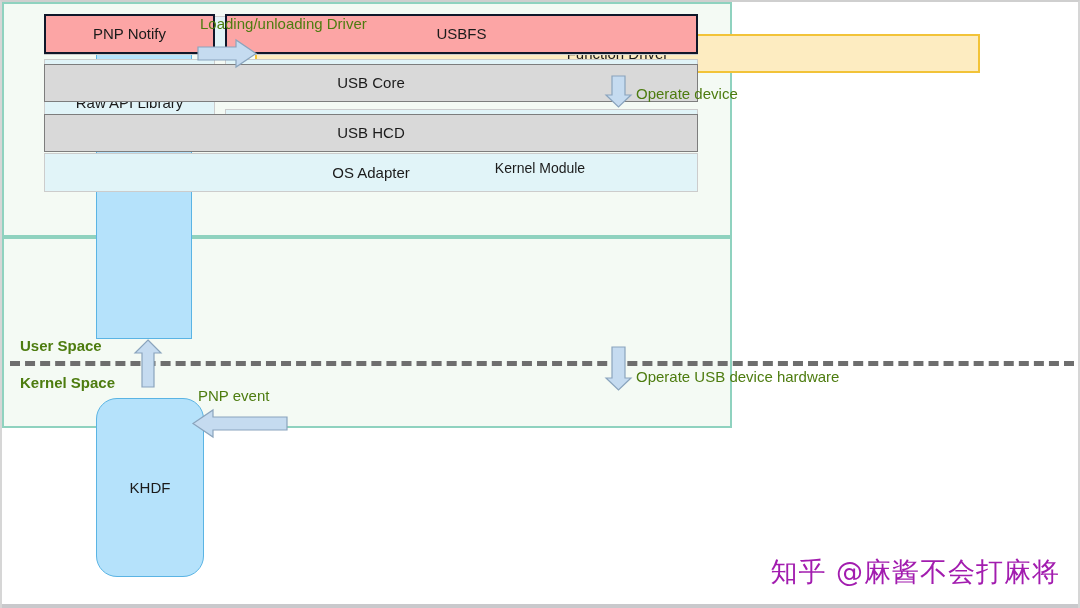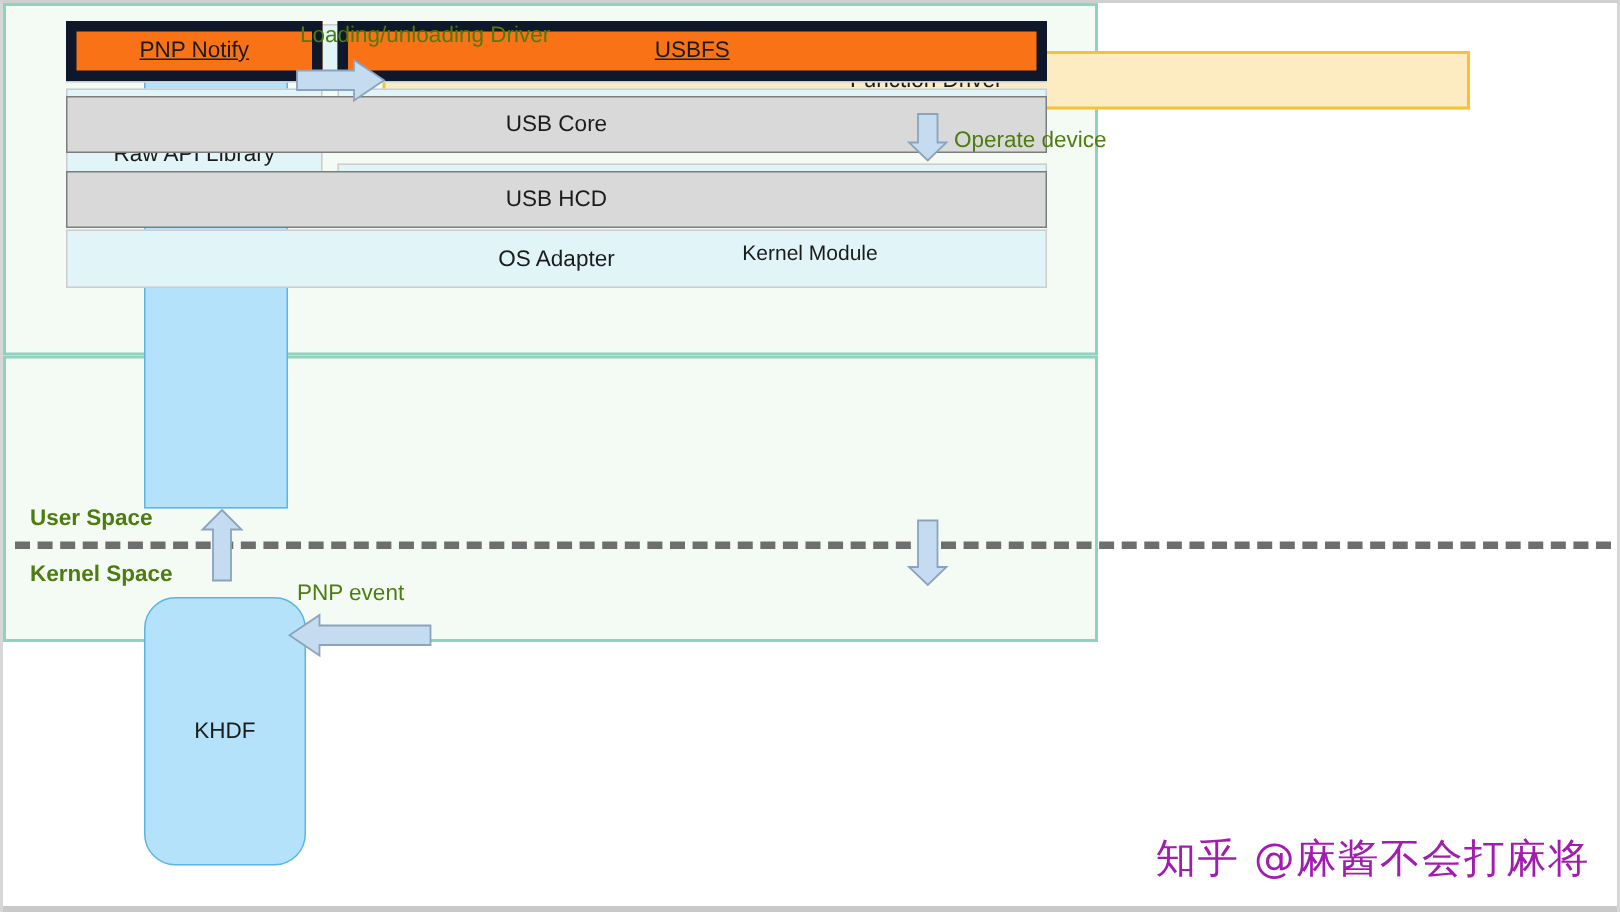--- a/index.html
+++ b/index.html
@@ -71,23 +71,22 @@
   }
 
   
   .ddk-item {
     background: #e1f4f8;
     border: 1px solid #cccccc;
   }
 
   
   .k-blue {
-    background: #f97316;
-    border: 7px solid #0f172a;
-    text-decoration: underline;
+    background: #fca5a5;
+    border: 2px solid #0f172a;
   }
   
   .k-grey {
     background: #d9d9d9;
     border: 1px solid #7d7d7d;
   }
 
   
   .label {
     position: absolute;
@@ -207,20 +206,21 @@
   <div class="label" style="left:198px; top:13px;">Loading/unloading Driver</div>
 
   <svg class="arrow-svg" style="left:604px; top:74px;" width="26" height="32">
     <polygon class="arrow-shape" points="6,0 19,0 19,19 25,19 12.5,31 0,19 6,19"></polygon>
   </svg>
   <div class="label" style="left:634px; top:83px;">Operate device</div>
 
   <svg class="arrow-svg" style="left:604px; top:345px;" width="26" height="44">
     <polygon class="arrow-shape" points="6,0 19,0 19,31 25,31 12.5,43 0,31 6,31"></polygon>
   </svg>
+  <div class="label" style="left:634px; top:366px;">Operate USB device hardware</div>
 
   <svg class="arrow-svg" style="left:132px; top:338px;" width="28" height="48">
     <polygon class="arrow-shape" points="14,0 27,13 20,13 20,47 8,47 8,13 1,13"></polygon>
   </svg>
 
   <svg class="arrow-svg" style="left:191px; top:408px;" width="95" height="28">
     <polygon class="arrow-shape" points="0,13.5 20,0 20,7 94,7 94,20 20,20 20,27"></polygon>
   </svg>
   <div class="label" style="left:196px; top:385px;">PNP event</div>
 

